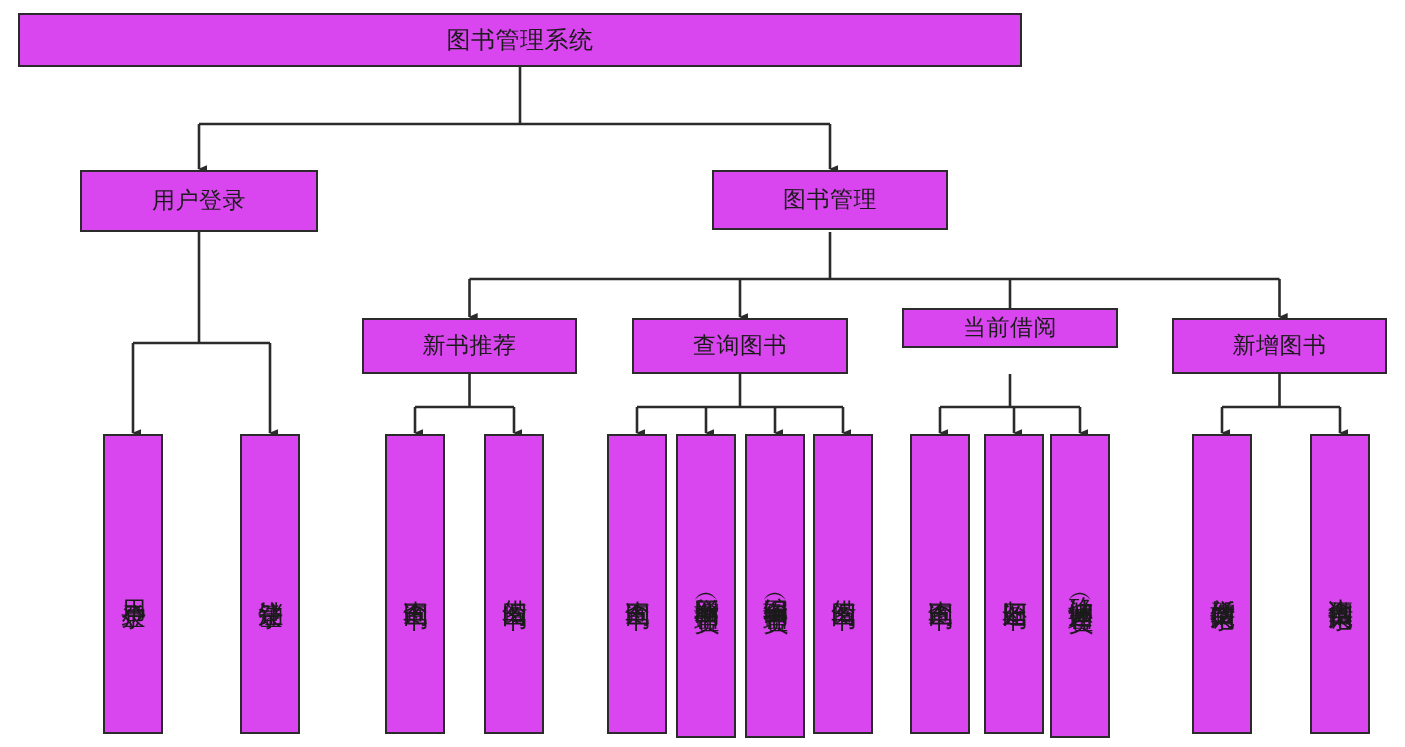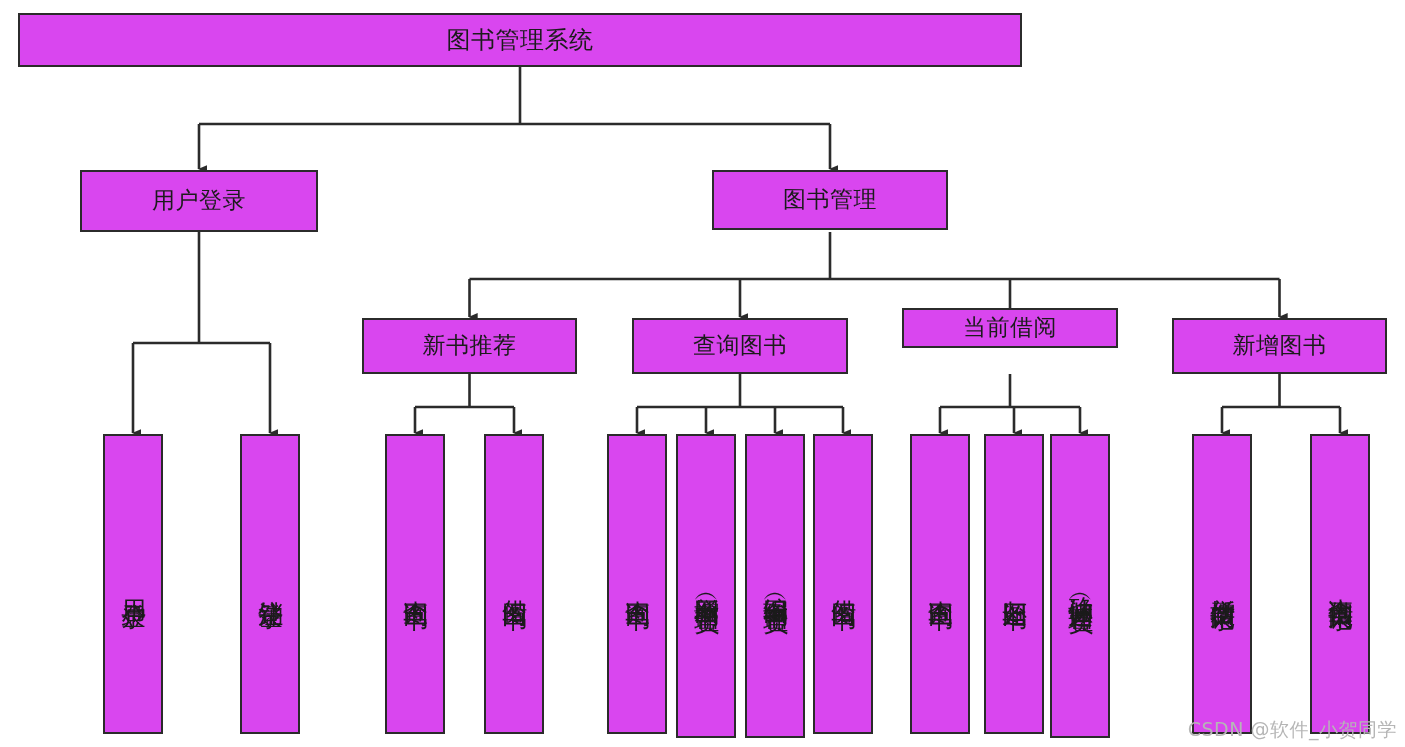--- a/index.html
+++ b/index.html
@@ -181,15 +181,14 @@
         <span class="node-label">确认归还（管理员）</span>
       </div>
       <div class="node vert" style="left: 1192px; top: 434px; width: 60px; height: 300px;">
         <span class="node-label">新增借阅记录</span>
       </div>
       <div class="node vert" style="left: 1310px; top: 434px; width: 60px; height: 300px;">
         <span class="node-label">查询借阅记录</span>
       </div>
     </div>
 
-  <div id="watermark">CSDN @软件_小贺同学</div>
 
 </div>
 
 </body></html>

